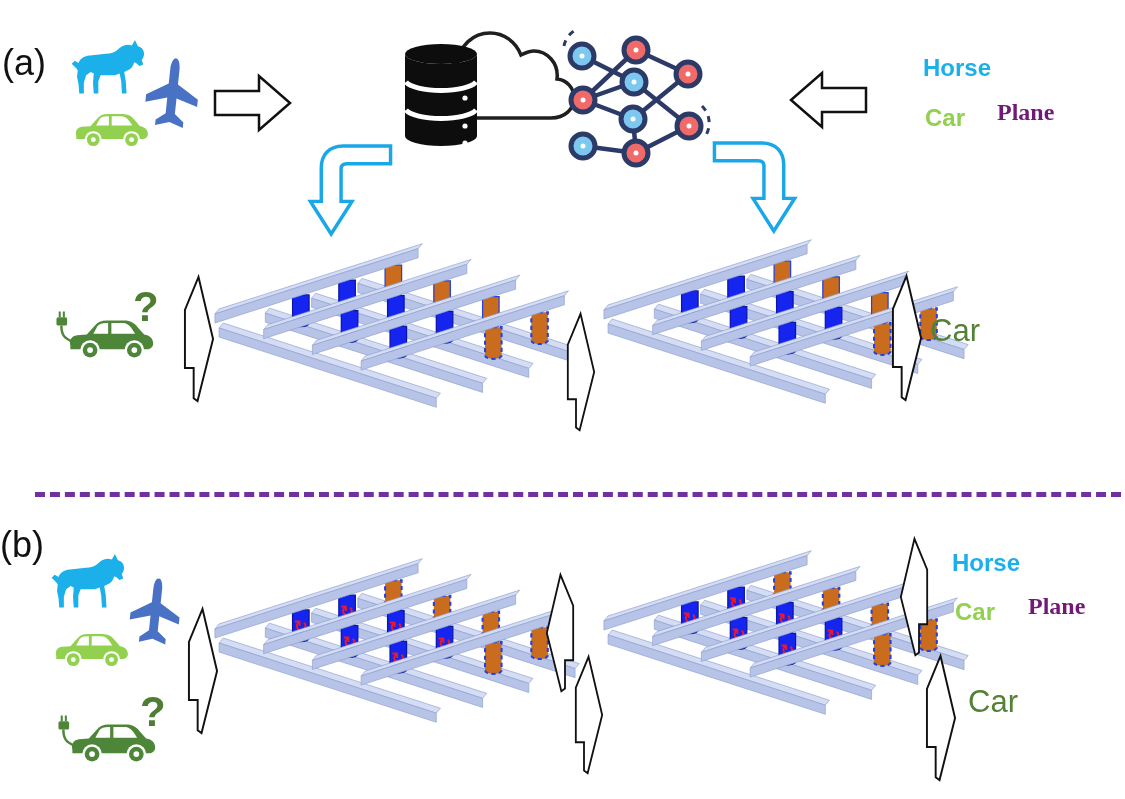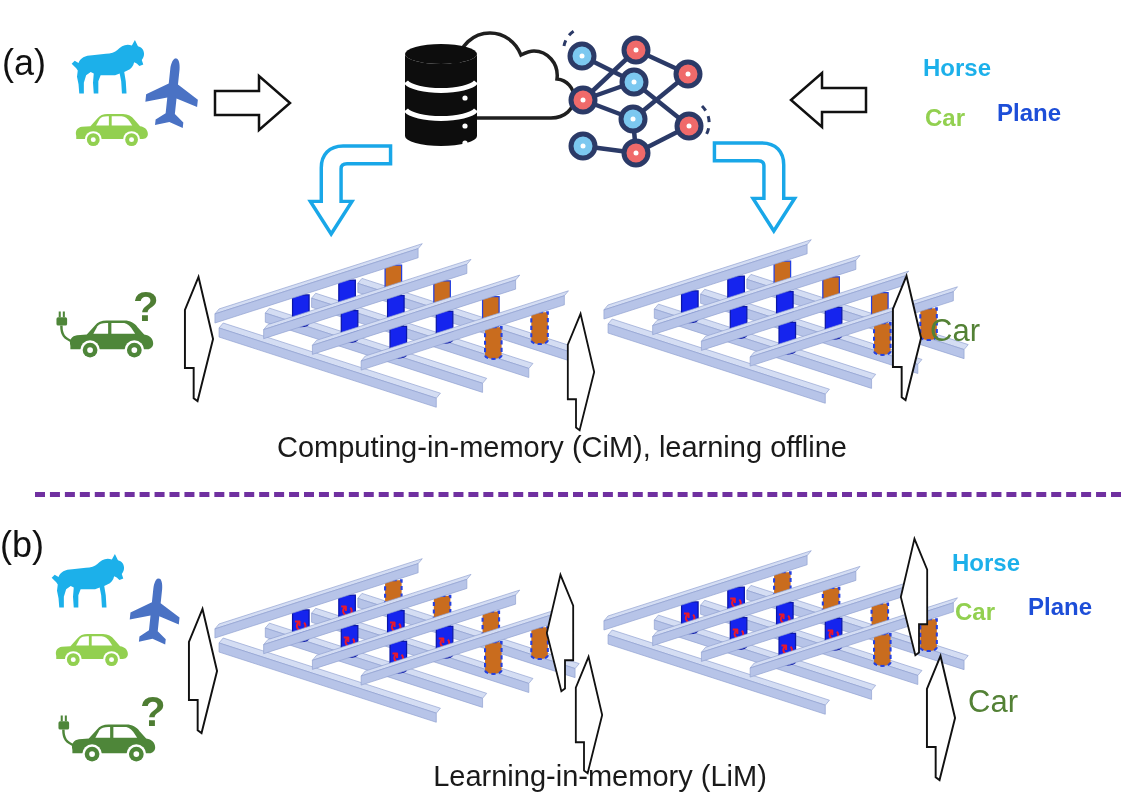--- a/index.html
+++ b/index.html
@@ -3,21 +3,21 @@
 <meta charset="utf-8">
 <style>
   html,body{margin:0;padding:0;background:#fff;}
   #canvas{position:relative;width:1125px;height:799px;background:#fff;overflow:hidden;
           font-family:"Liberation Sans",sans-serif;}
   .abs{position:absolute;}
   .panel-label{font-size:36px;color:#111;}
   .cls{font-size:24px;font-weight:bold;}
   .c-cyan{color:#1cb0ea;}
   .c-green{color:#92d050;}
-  .c-blue{color:#1d4ed8;}
+  .c-blue{color:#701a75;font-family:Liberation Serif, serif;}
   .out-label{font-size:31px;color:#538135;}
   .caption{font-size:29px;color:#1a1a1a;white-space:nowrap;transform:translateX(-50%);}
   .qmark{font-size:42px;font-weight:bold;color:#4e7d33;}
   .divider{border-top:5px dashed #7030a0;height:0;}
   svg{display:block;}
 </style>
 </head>
 <body>
 
 <svg width="0" height="0" style="position:absolute" aria-hidden="true">
@@ -237,21 +237,20 @@
       <polygon points="130,178 376,99 376,110 130,189" fill="#b7c4e8" stroke="#8ea0d0" stroke-width="0.8"></polygon>
       <polygon points="189,197 435,118 440,112 194,191" fill="#d4ddf3" stroke="#8ea0d0" stroke-width="0.8"></polygon>
       <polygon points="189,197 435,118 435,129 189,208" fill="#b7c4e8" stroke="#8ea0d0" stroke-width="0.8"></polygon>
     </svg>
 
   <svg class="abs" style="left:891px;top:271px;" width="32" height="134">
       <use href="#sym-tall-r"></use>
     </svg>
   <div class="abs out-label" style="left:930px;top:313px;">Car</div>
 
-  <div class="abs caption" style="left:562px;top:431px;">Computing-in-memory (CiM), learning offline</div>
 
   <div class="abs divider" style="left:35px;top:492px;width:1086px;"></div>
 
   <div class="abs panel-label" style="left:0px;top:524px;">(b)</div>
 
   <svg class="abs" style="left:50px;top:548px;" width="78" height="64">
       <use href="#sym-horse"></use>
     </svg>
   <svg class="abs" style="left:126px;top:578px;transform:rotate(6deg);" width="58" height="74">
       <use href="#sym-plane"></use>
@@ -350,15 +349,14 @@
     </svg>
   <div class="abs cls c-cyan" style="left:952px;top:549px;">Horse</div>
   <div class="abs cls c-green" style="left:955px;top:598px;">Car</div>
   <div class="abs cls c-blue" style="left:1028px;top:593px;">Plane</div>
 
   <svg class="abs" style="left:925px;top:648px;" width="32" height="140">
       <use href="#sym-tall-r"></use>
     </svg>
   <div class="abs out-label" style="left:968px;top:684px;">Car</div>
 
-  <div class="abs caption" style="left:600px;top:760px;">Learning-in-memory (LiM)</div>
 
 </div>
 
 </body></html>

